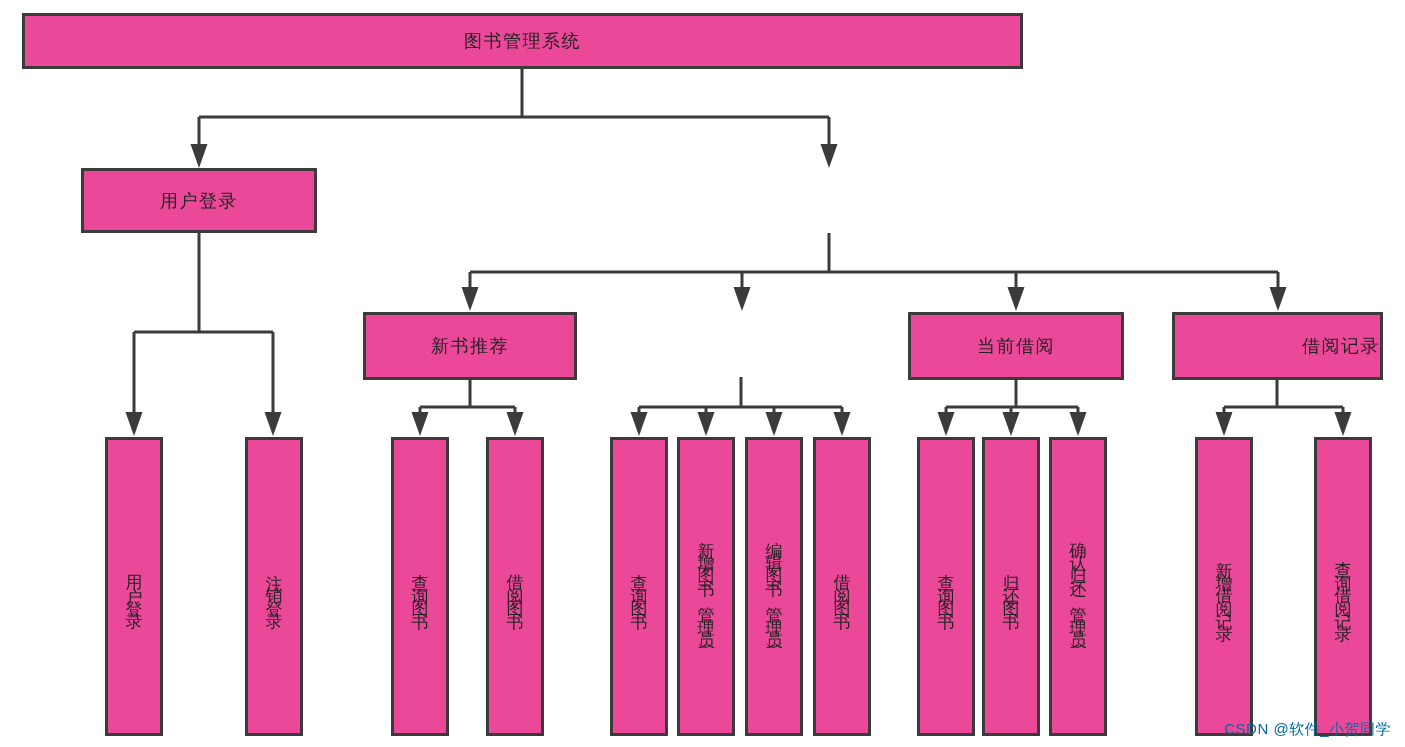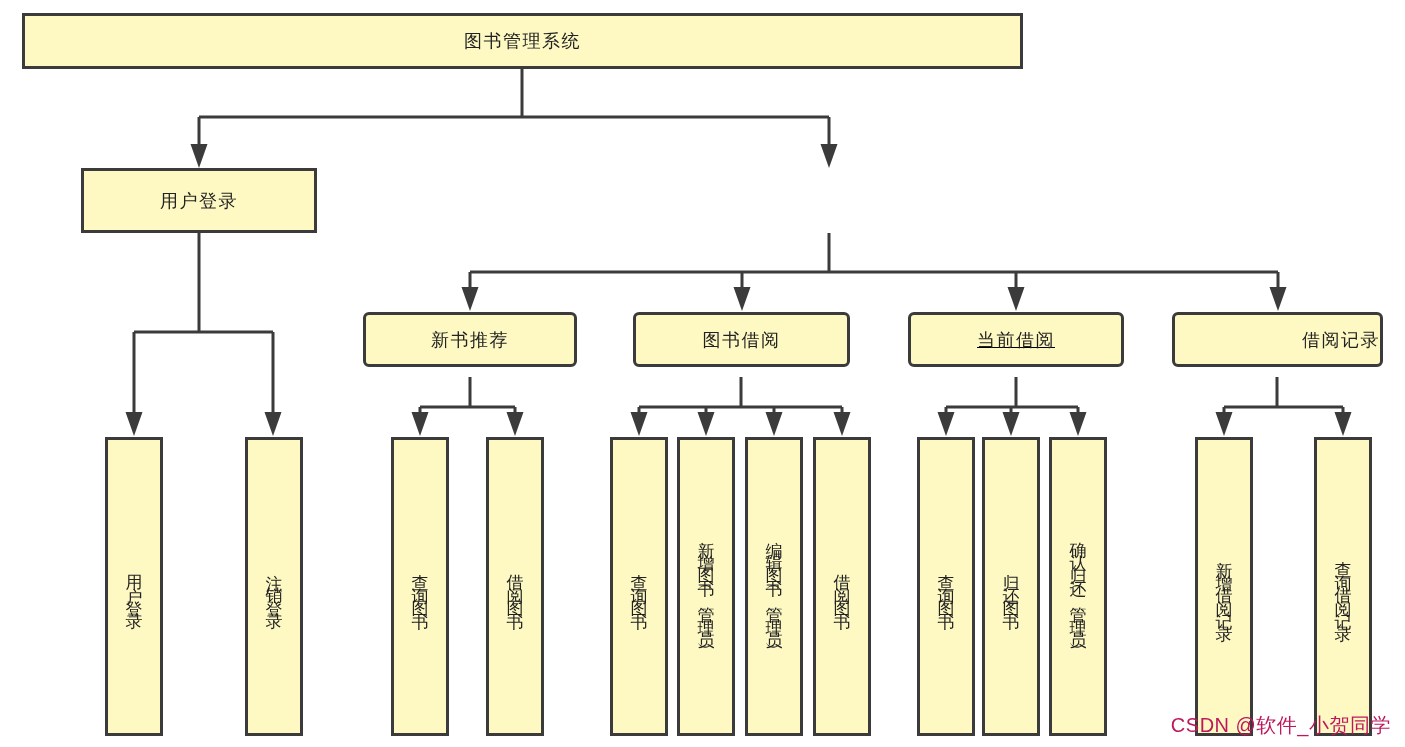--- a/index.html
+++ b/index.html
@@ -12,60 +12,60 @@
     overflow: hidden;
   }
   .wires {
     position: absolute;
     left: 0; top: 0;
     width: 1405px; height: 747px;
     z-index: 1;
   }
   .node {
     position: absolute;
-    background: #fef9c3;
+    background: #ec4899;
     border: 3px solid #3b3b3b;
     box-sizing: border-box;
     display: flex;
     align-items: center;
     justify-content: center;
     z-index: 2;
   }
   .hlabel {
     color: #222222;
     font-size: 18px;
     letter-spacing: 1.5px;
     white-space: nowrap;
   }
   .node.root   { left: 22px;  top: 13px;  width: 1001px; height: 56px; }
   .node.lvl    { height: 65px; top: 168px; }
   .node.l1a    { left: 81px;  width: 236px; }
   .node.l1b    { left: 712px; width: 235px; }
-  .node.lvl2   { top: 312px; height: 55px; border-radius: 6px; }
+  .node.lvl2   { top: 312px; height: 68px; }
   .node.m1     { left: 363px;  width: 214px; }
   .node.m2     { left: 633px;  width: 217px; }
-  .node.m3     { left: 908px;  width: 216px; text-decoration: underline; }
+  .node.m3     { left: 908px;  width: 216px; }
   .node.m4     { left: 1172px; width: 211px; justify-content: flex-end; }
   .node.leaf   { top: 437px; height: 299px; width: 58px; }
   .vlabel {
     writing-mode: vertical-rl;
     text-orientation: mixed;
     color: #222222;
     font-size: 17px;
     line-height: 1;
     letter-spacing: 13px;
     white-space: nowrap;
   }
   .watermark {
     position: absolute;
     right: 14px;
     bottom: 8px;
     z-index: 5;
-    color: #be185d;
-    font-size: 20px;
+    color: #0369a1;
+    font-size: 15px;
     letter-spacing: 0.5px;
     white-space: nowrap;
   }
 </style>
 </head>
 <body>
 
 <div class="canvas">
 
   <svg class="wires" viewBox="0 0 1405 747" xmlns="http://www.w3.org/2000/svg">
@@ -119,23 +119,20 @@
     <span class="hlabel">图书管理系统</span>
   </div>
 
   <div class="node lvl l1a">
     <span class="hlabel">用户登录</span>
   </div>
 
   <div class="node lvl2 m1">
     <span class="hlabel">新书推荐</span>
   </div>
-  <div class="node lvl2 m2">
-    <span class="hlabel">图书借阅</span>
-  </div>
   <div class="node lvl2 m3">
     <span class="hlabel">当前借阅</span>
   </div>
   <div class="node lvl2 m4">
     <span class="hlabel">借阅记录</span>
   </div>
 
   <div class="node leaf" style="left:105px">
     <span class="vlabel">用户登录</span>
   </div>

